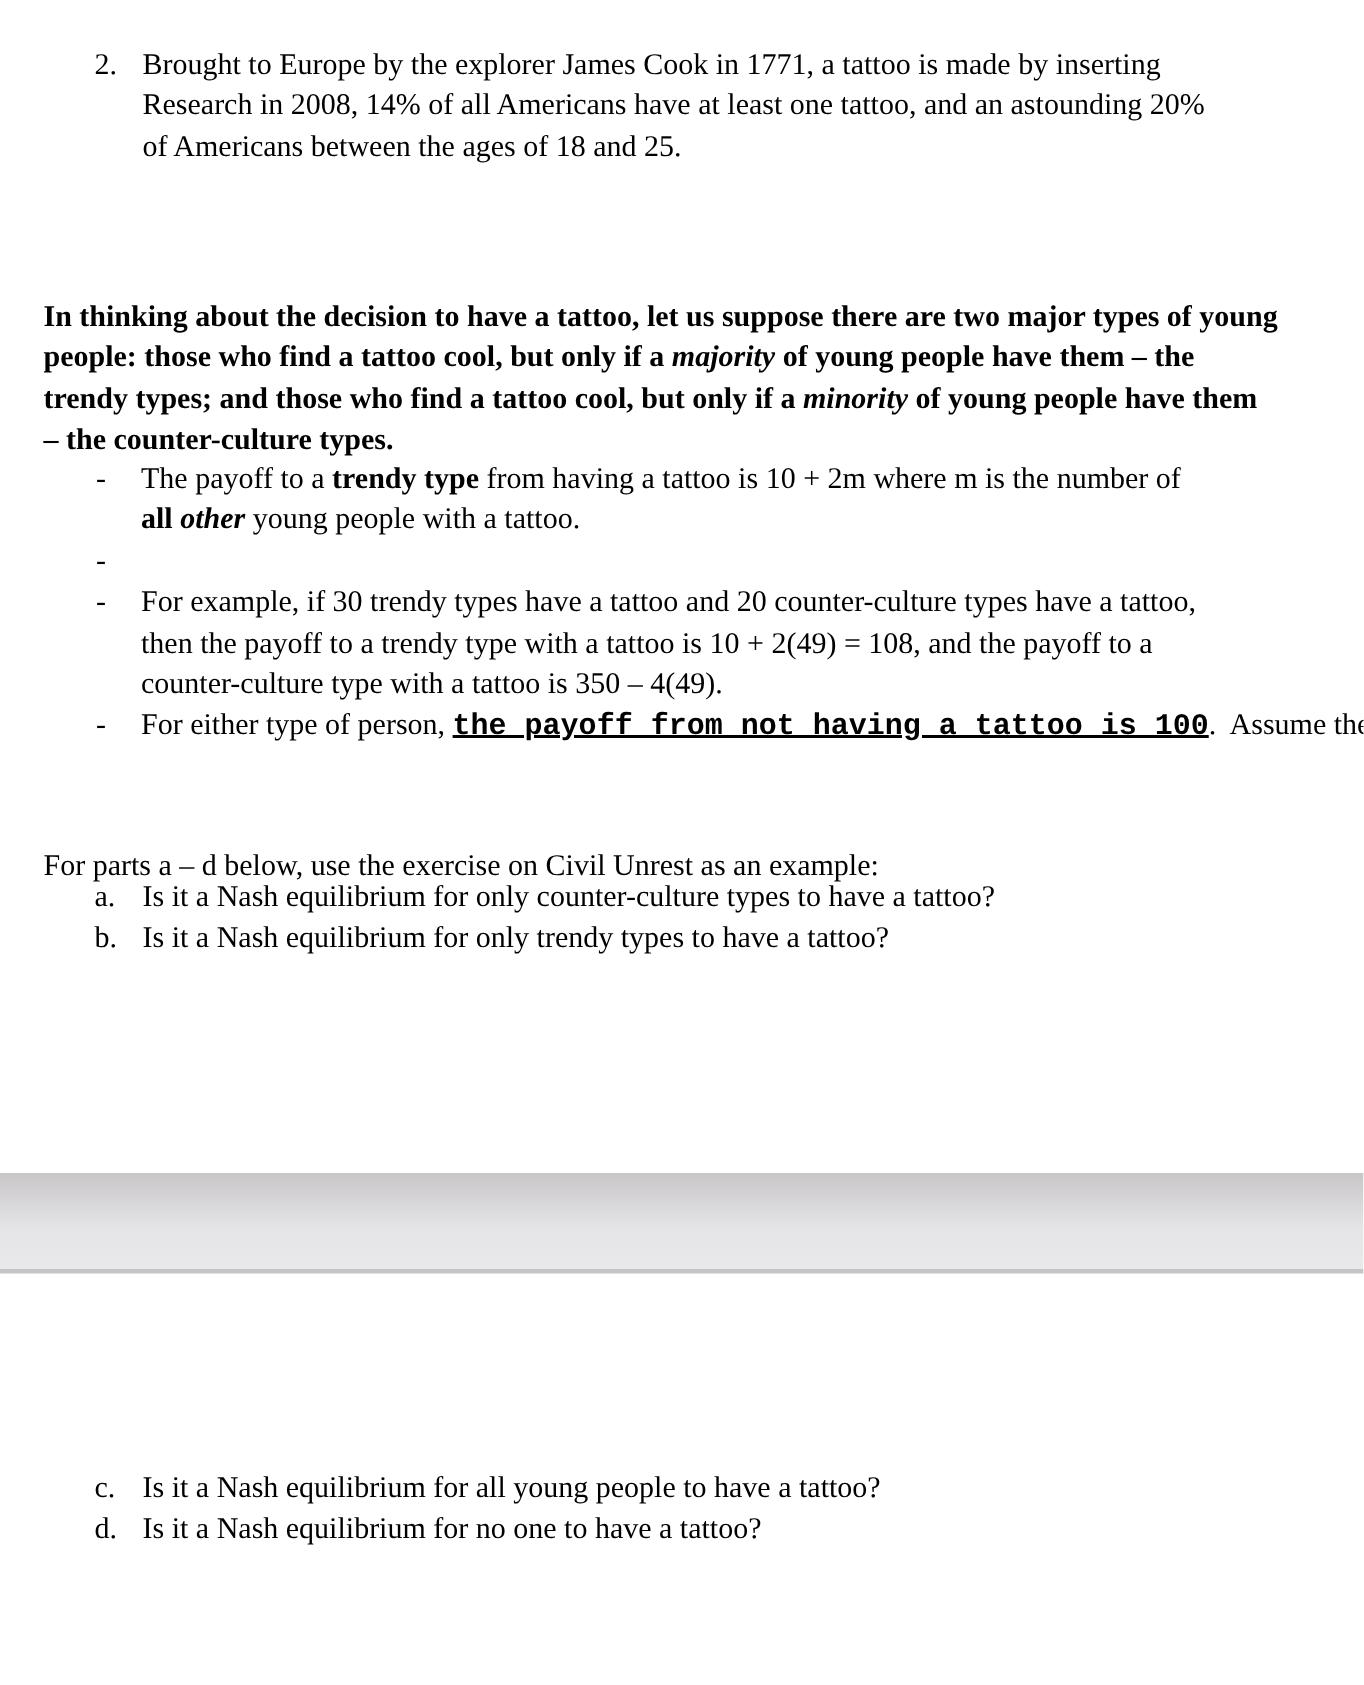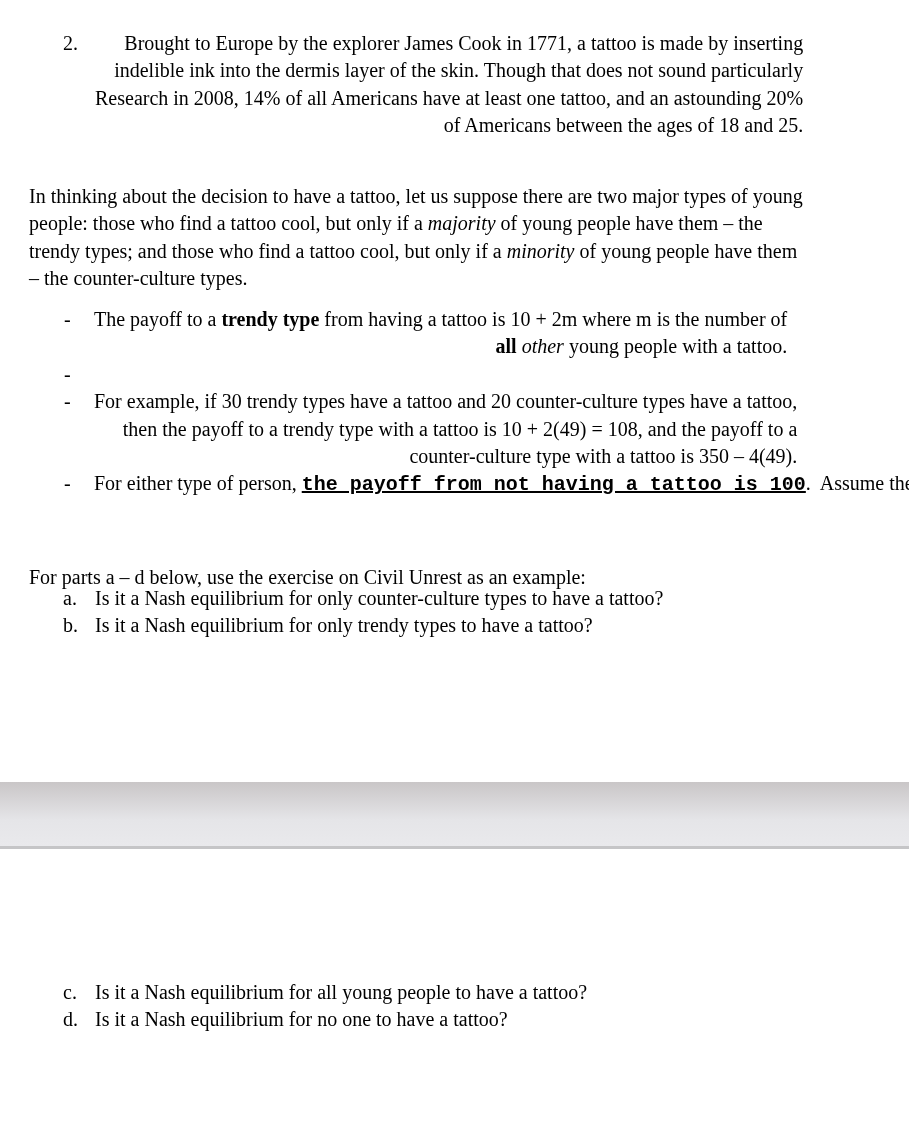--- a/index.html
+++ b/index.html
@@ -12,27 +12,27 @@
     position: relative;
     overflow: hidden;
   }
   #page { position: absolute; inset: 0; width: 909px; height: 1123px; background: #ffffff; }
   .block { position: absolute; }
   .line { white-space: pre; line-height: 27.4px; height: 27.4px; }
   .li { display: flex; align-items: flex-start; }
   .marker { flex: none; white-space: pre; line-height: 27.4px; }
   .w32 { width: 32px; }
   .w30 { width: 30px; }
-  .text { flex: none; text-align: right; }
+  .text { flex: none; }
   .b  { font-weight: bold; }
   .i  { font-style: italic; }
-  .bi { font-weight: normal; font-style: italic; }
+  .bi { font-weight: bold; font-style: italic; }
   .bu { font-weight: bold; text-decoration: underline; font-family: Liberation Mono, monospace; }
   #item2  { top: 30px;  left: 63px; }
-  #intro  { top: 183px; left: 29px; }
+  #intro  { top: 198px; left: 29px; font-weight: bold; }
   #bullets{ top: 306px; left: 64px; }
   #parts  { top: 564px; left: 29px; }
   #qab    { top: 585px; left: 63px; }
   #qcd    { top: 979px; left: 63px; }
   #band {
     position: absolute;
     top: 782px; left: 0;
     width: 909px; height: 64px;
     background: linear-gradient(to bottom, #c9c6c7 0px, #d5d3d5 16px, #e5e5e8 38px, #e9e9ec 64px);
     border-bottom: 3px solid #c5c5c7;
@@ -40,21 +40,20 @@
 </style>
 </head>
 <body>
 
 <div id="page">
 
   <div class="block li" id="item2">
     <div class="marker w32">2.</div>
     <div class="text">
       <div class="line">Brought to Europe by the explorer James Cook in 1771, a tattoo is made by inserting</div>
-      <div class="line">indelible ink into the dermis layer of the skin. Though that does not sound particularly</div>
       <div class="line">Research in 2008, 14% of all Americans have at least one tattoo, and an astounding 20%</div>
       <div class="line">of Americans between the ages of 18 and 25.</div>
     </div>
   </div>
 
   <div class="block" id="intro">
     <div class="line">In thinking about the decision to have a tattoo, let us suppose there are two major types of young</div>
     <div class="line"><span>people: those who find a tattoo cool, but only if a </span><span class="i">majority</span><span> of young people have them – the</span></div>
     <div class="line"><span>trendy types; and those who find a tattoo cool, but only if a </span><span class="i">minority</span><span> of young people have them</span></div>
     <div class="line">– the counter-culture types.</div>

